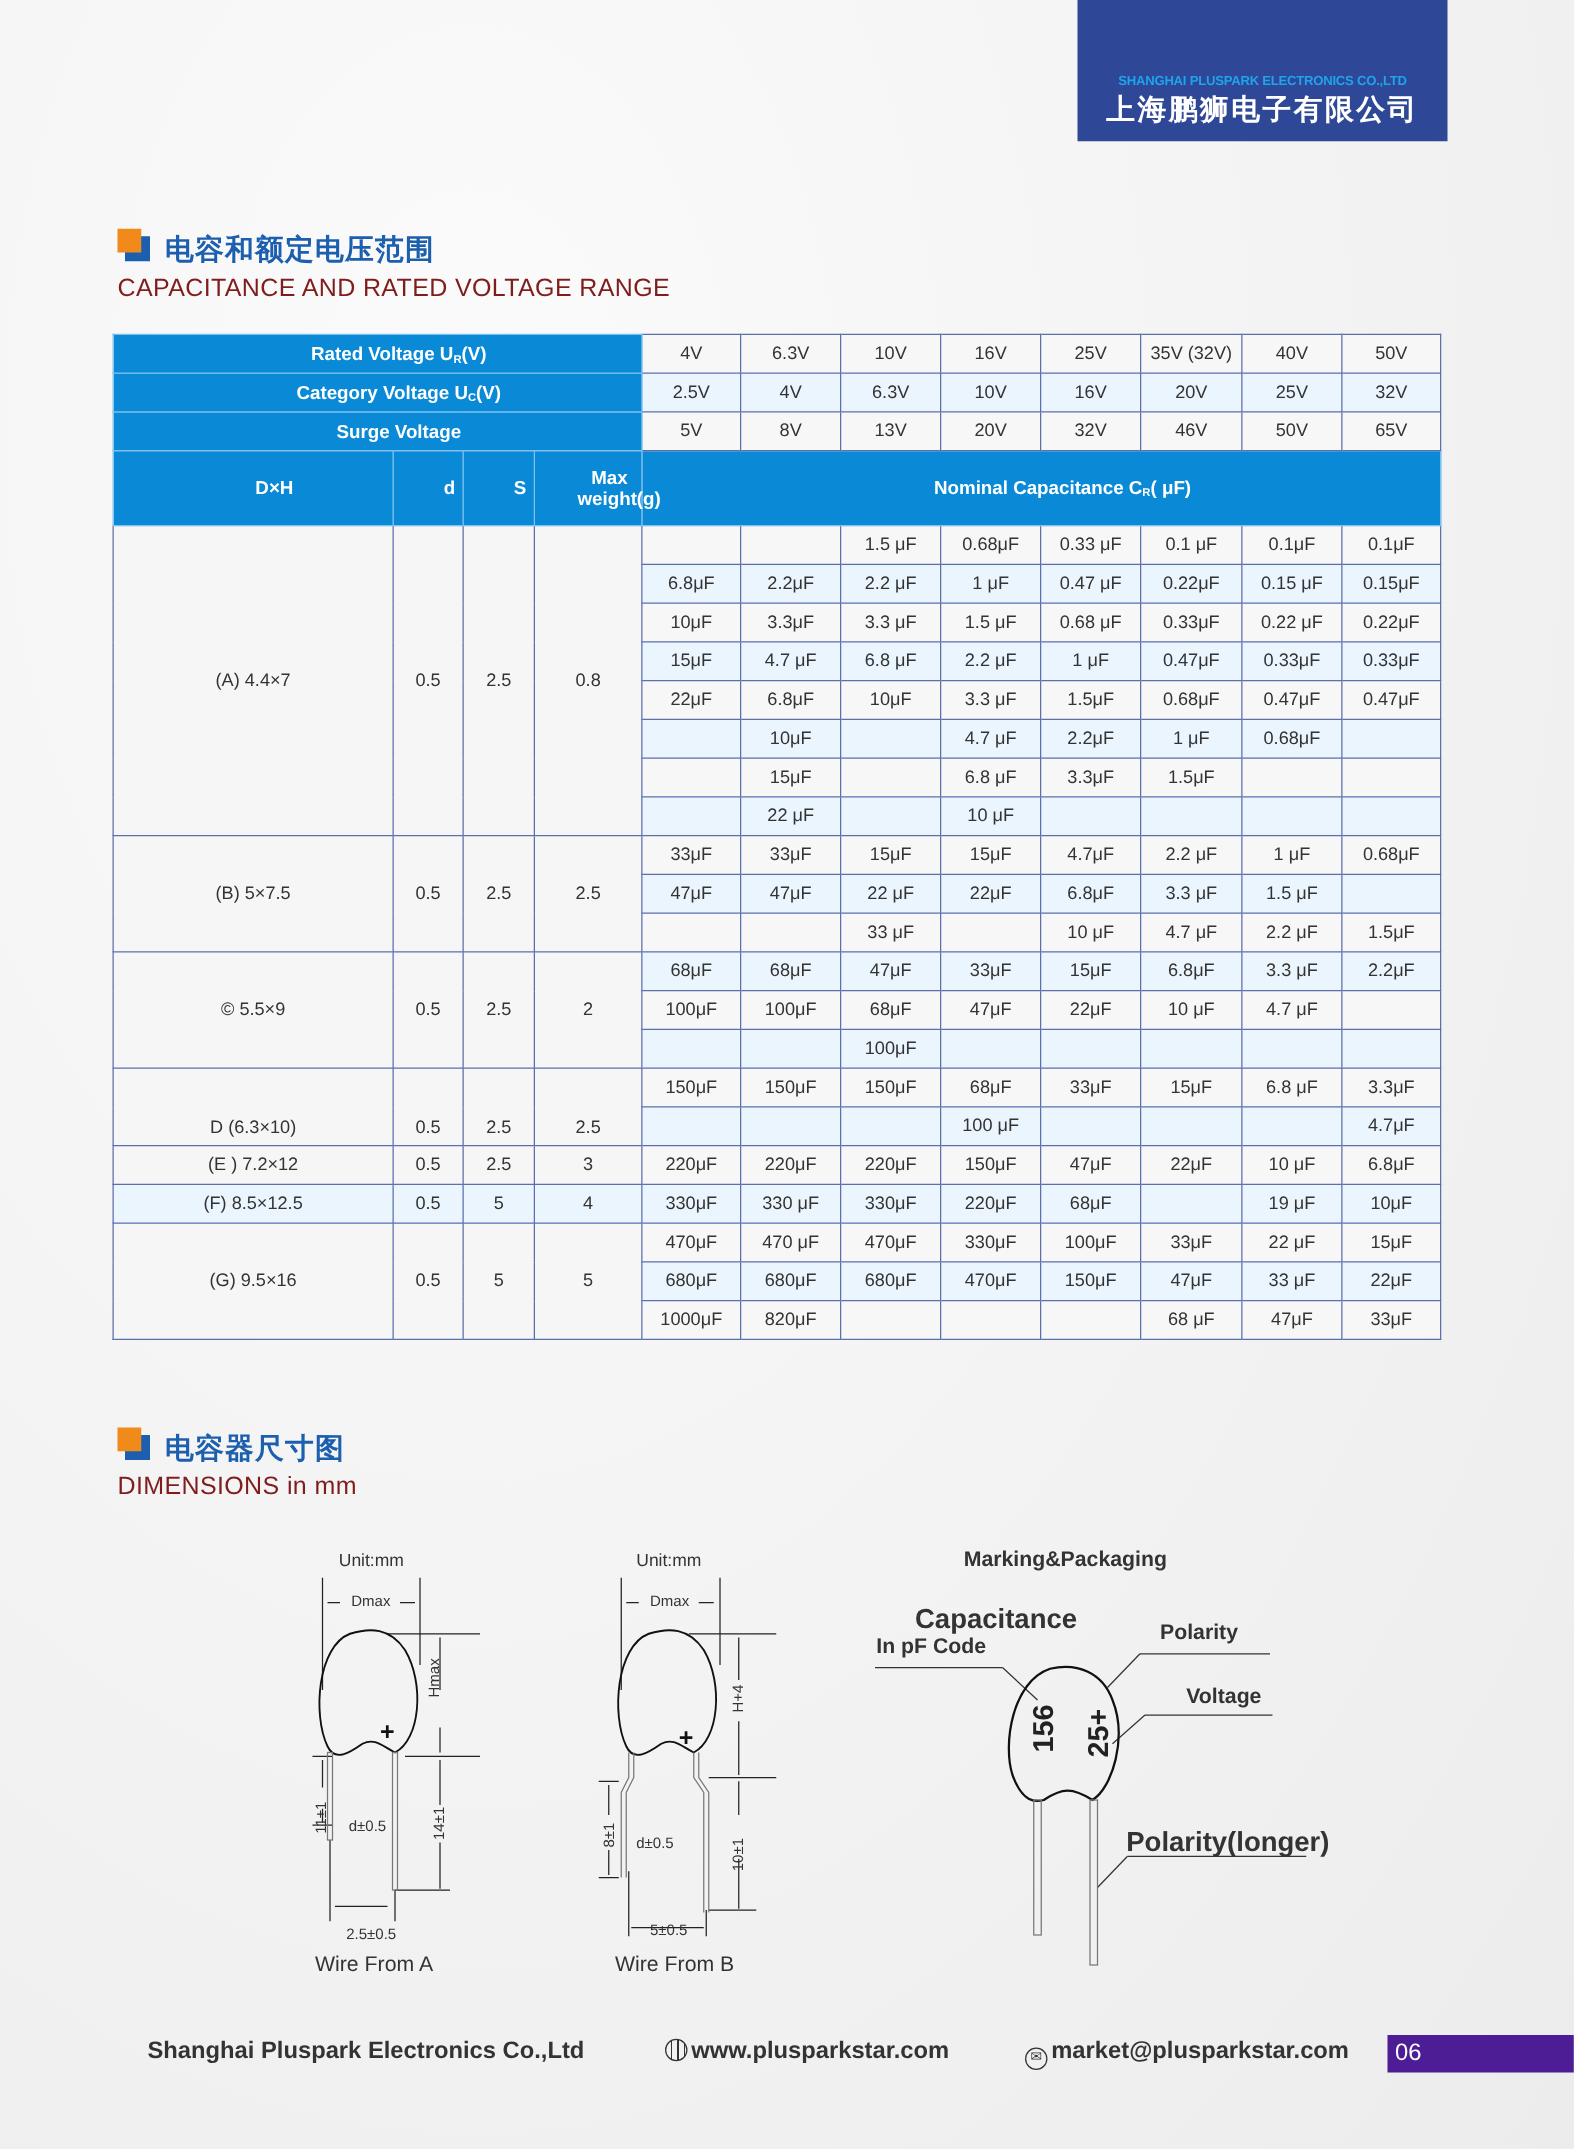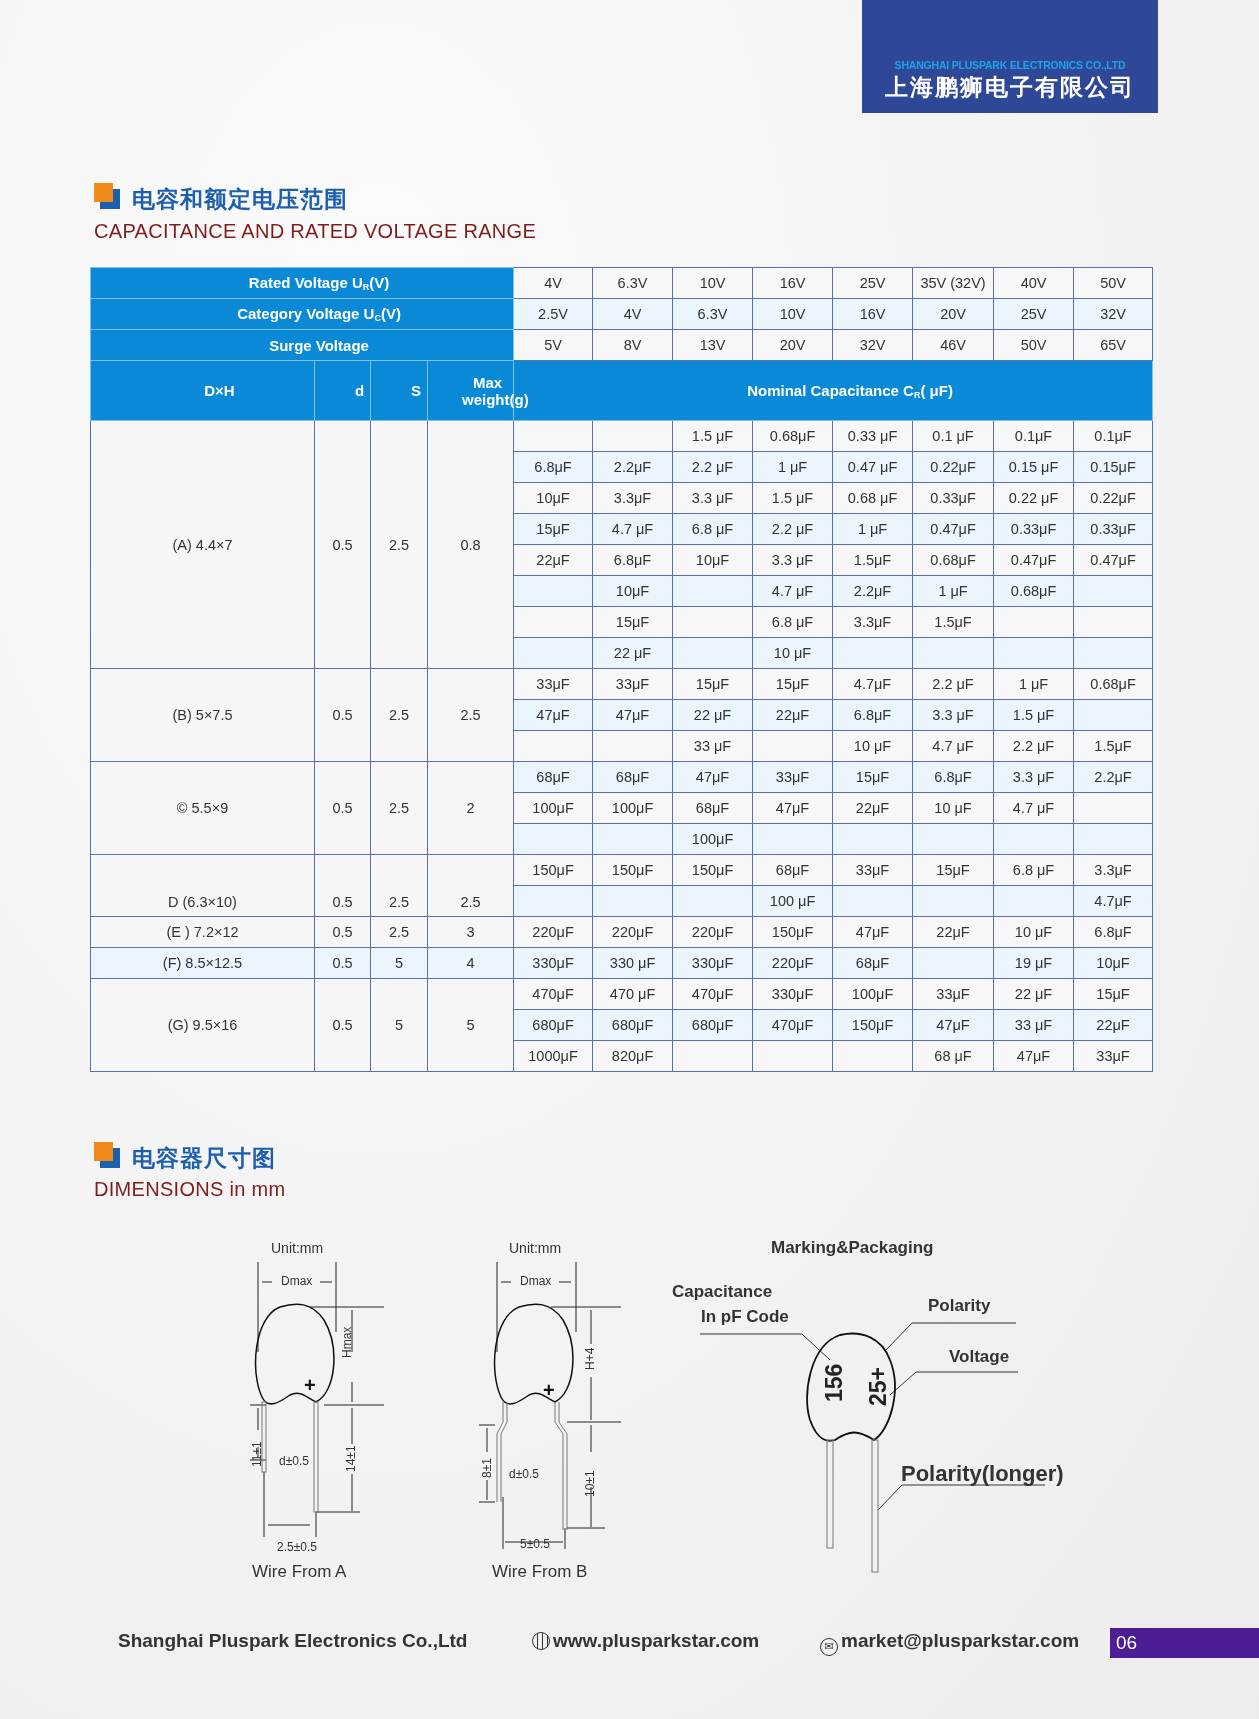--- a/index.html
+++ b/index.html
@@ -414,21 +414,21 @@
 </svg>
 <div class="lbl small" style="left:520px;top:1274px;">Dmax</div>
 <div class="lbl small" style="left:583px;top:1370px;transform:rotate(-90deg);transform-origin:left top;">H+4</div>
 <div class="lbl small" style="left:480px;top:1478px;transform:rotate(-90deg);transform-origin:left top;">8±1</div>
 <div class="lbl small" style="left:583px;top:1497px;transform:rotate(-90deg);transform-origin:left top;">10±1</div>
 <div class="lbl small" style="left:509px;top:1467px;">d±0.5</div>
 <div class="lbl small" style="left:520px;top:1537px;">5±0.5</div>
 <div class="lbl" style="left:492px;top:1562px;font-weight:normal;font-size:17px;">Wire From B</div>
 
 <div class="lbl" style="left:771px;top:1238px;font-size:17px;">Marking&amp;Packaging</div>
-<div class="lbl" style="left:672px;top:1282px;font-size:17px;">Capacitance</div>
+<div class="lbl" style="left:732px;top:1282px;font-size:22px;">Capacitance</div>
 <div class="lbl" style="left:701px;top:1307px;font-size:17px;">In pF Code</div>
 <div class="lbl" style="left:928px;top:1296px;font-size:17px;">Polarity</div>
 <div class="lbl" style="left:949px;top:1347px;font-size:17px;">Voltage</div>
 <div class="lbl" style="left:901px;top:1461px;font-size:22px;">Polarity(longer)</div>
 <svg class="diag" style="left:690px;top:1230px;" width="380" height="350">
   <g stroke="#333" fill="none" stroke-width="1">
     <line x1="10" y1="104" x2="112" y2="104"></line>
       <line x1="112" y1="104" x2="140" y2="130"></line>
     <line x1="222" y1="93" x2="326" y2="93"></line>
       <line x1="222" y1="93" x2="196" y2="120"></line>

